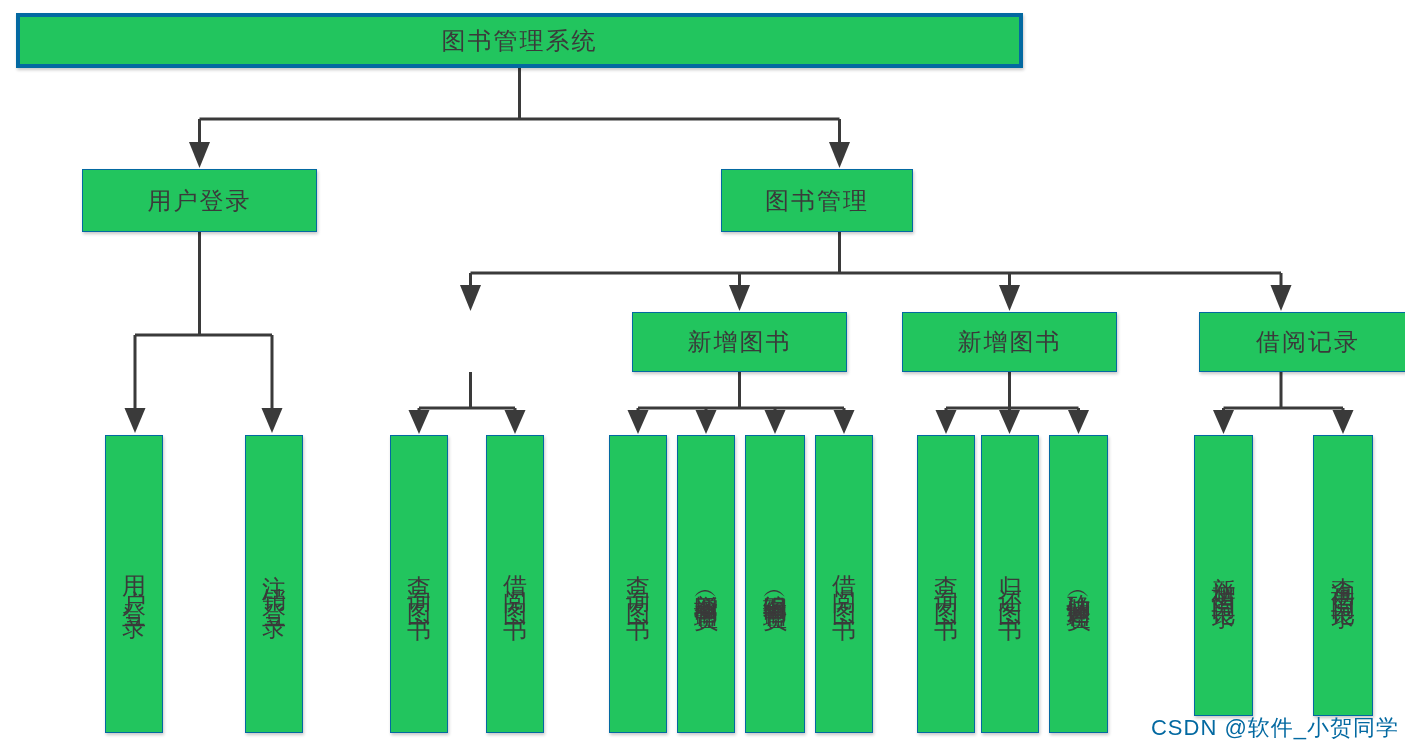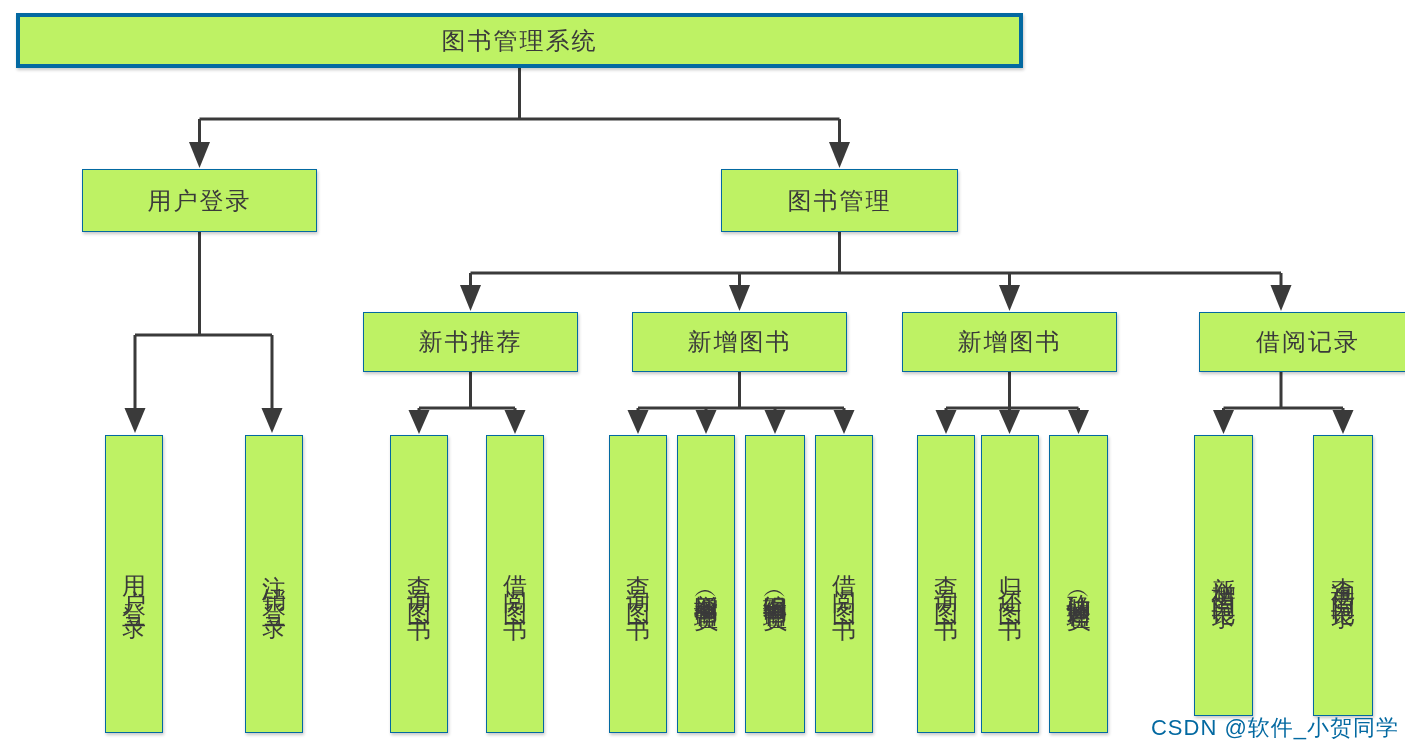--- a/index.html
+++ b/index.html
@@ -9,21 +9,21 @@
     background:#ffffff;
     font-family:"Liberation Sans",sans-serif;
     overflow:hidden;
   }
   .wires{position:absolute;left:0;top:0;z-index:1;}
   .wires path{stroke:#3a3a3a;stroke-width:3;fill:none;}
   .wires polygon{fill:#3a3a3a;stroke:none;}
   .box{
     position:absolute;
     box-sizing:border-box;
-    background:#bef264;
+    background:#22c55e;
     border:1px solid #0369a1;
     box-shadow:1px 2px 3px rgba(0,0,0,0.22);
     display:flex;align-items:center;justify-content:center;
     color:#3a3a3a;
     z-index:2;
   }
   .box.root{border-width:4px;}
   .box.h span{
     font-size:24px;letter-spacing:2px;white-space:nowrap;
     color:#3a3a3a;
@@ -103,27 +103,24 @@
     </g>
   </svg>
 
   <div class="box h root" style="left:16px;top:13px;width:1007px;height:55px">
     <span>图书管理系统</span>
   </div>
 
   <div class="box h" style="left:82px;top:169px;width:235px;height:63px">
     <span>用户登录</span>
   </div>
-  <div class="box h" style="left:721px;top:169px;width:237px;height:63px">
+  <div class="box h" style="left:721px;top:169px;width:192px;height:63px">
     <span>图书管理</span>
   </div>
 
-  <div class="box h" style="left:363px;top:312px;width:215px;height:60px">
-    <span>新书推荐</span>
-  </div>
   <div class="box h" style="left:632px;top:312px;width:215px;height:60px">
     <span>新增图书</span>
   </div>
   <div class="box h" style="left:902px;top:312px;width:215px;height:60px">
     <span>新增图书</span>
   </div>
   <div class="box h" style="left:1199px;top:312px;width:218px;height:60px">
     <span>借阅记录</span>
   </div>
 

